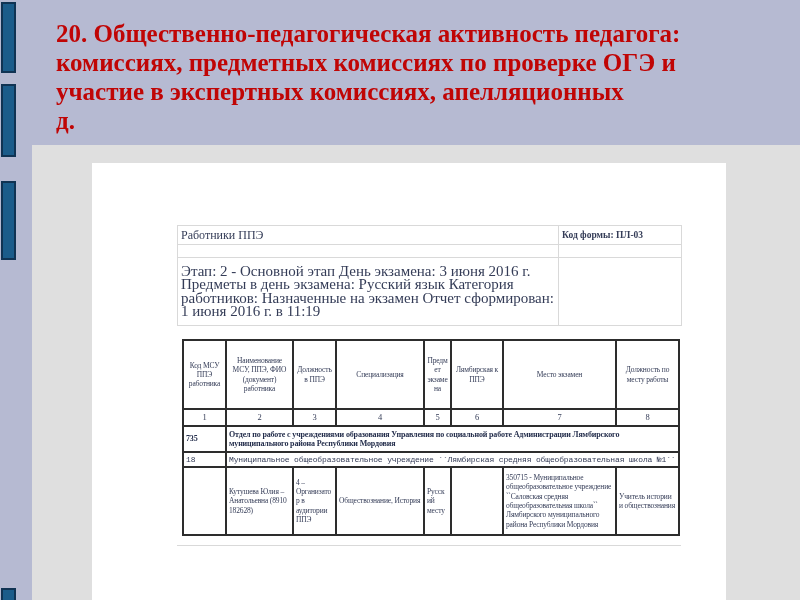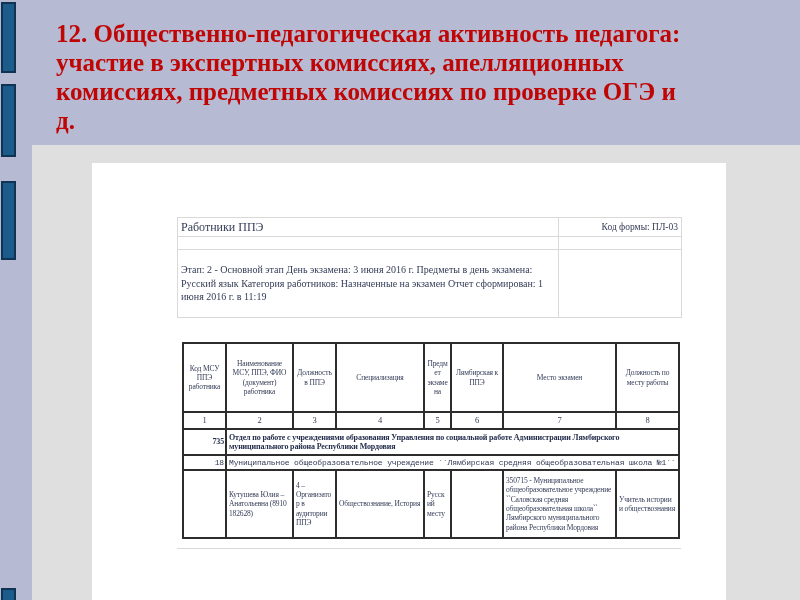--- a/index.html
+++ b/index.html
@@ -27,64 +27,64 @@
     position:absolute;left:56px;top:19px;width:712px;
     color:#c00505;font-weight:bold;font-size:25px;line-height:29px;
     letter-spacing:0px;
   }
   .title div{white-space:nowrap;}
   
   .doc{
     position:absolute;left:92px;top:163px;width:634px;height:437px;
     background:#ffffff;color:#343c57;
   }
-  .form-block{position:absolute;left:85px;top:54px;width:504px;}
+  .form-block{position:absolute;left:85px;top:62px;width:504px;}
   
   .ltable{border-collapse:collapse;table-layout:fixed;width:504px;}
   .ltable td{border:1px solid #d9d9d9;padding:0 3px;vertical-align:middle;box-sizing:border-box;}
   .form-title-cell{width:381px;height:19px;font-size:12px;}
-  .form-code-cell{width:123px;height:19px;font-size:9.5px;text-align:right;}
+  .form-code-cell{width:123px;height:19px;font-size:9.5px;font-weight:bold;}
   .empty-row td{height:13px;}
-  .info-cell{height:68px;font-size:10px;line-height:13.5px;}
+  .info-cell{height:68px;font-size:15px;line-height:13.5px;}
   
   .btable{
     border-collapse:collapse;table-layout:fixed;width:496px;
-    margin:24px 0 0 5px;
+    margin:13px 0 0 5px;
   }
   .btable td{
     border:2px solid #2d2d2d;box-sizing:border-box;
     padding:1px 2px;vertical-align:middle;
     font-size:7.5px;line-height:9.3px;letter-spacing:-0.15px;
     overflow-wrap:break-word;word-wrap:break-word;
   }
   .btable td.hdr{text-align:center;height:69px;}
   .btable td.num{text-align:center;height:17px;font-size:8.5px;}
   .btable tr.grp1 td{height:26px;font-weight:bold;font-size:8px;color:#242e4c;}
   .btable tr.grp2 td{height:15px;font-size:8px;font-family:Liberation Mono, monospace;}
-  .btable td.code{text-align:right;padding-right:1px;}
+  .btable td.code{text-align:left;padding-right:1px;}
   .btable tr.data td{height:68px;}
   .c7{font-size:7.3px;line-height:9.2px;}
   .form-bottom-line{margin-top:9px;width:504px;border-top:1px solid #d9d9d9;height:0;}
 </style>
 </head>
 <body>
 
 <div class="slide">
 
   <div class="accent sq1"></div>
   <div class="accent sq2"></div>
   <div class="accent sq3"></div>
   <div class="accent sq4"></div>
 
   <div class="panel"></div>
 
   <div class="title">
-    <div>12. Общественно-педагогическая активность педагога:</div>
+    <div>20. Общественно-педагогическая активность педагога:</div>
+    <div>комиссиях, предметных комиссиях по проверке ОГЭ и</div>
     <div>участие в экспертных комиссиях, апелляционных</div>
-    <div>комиссиях, предметных комиссиях по проверке ОГЭ и</div>
     <div>д.</div>
   </div>
 
   <div class="doc">
     <div class="form-block">
 
       <table class="ltable">
         <tbody>
             <tr>
           <td class="form-title-cell">Работники ППЭ</td>

